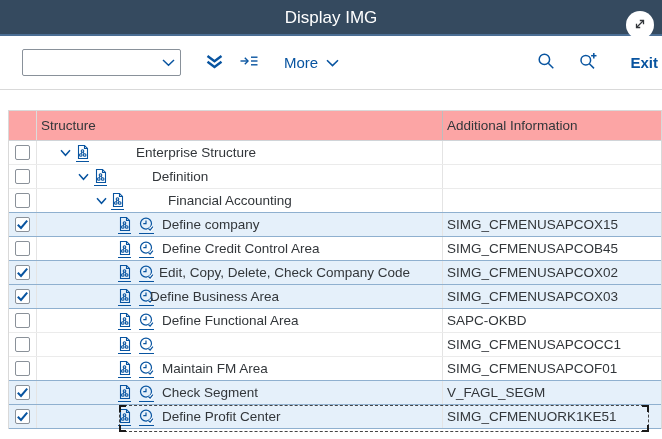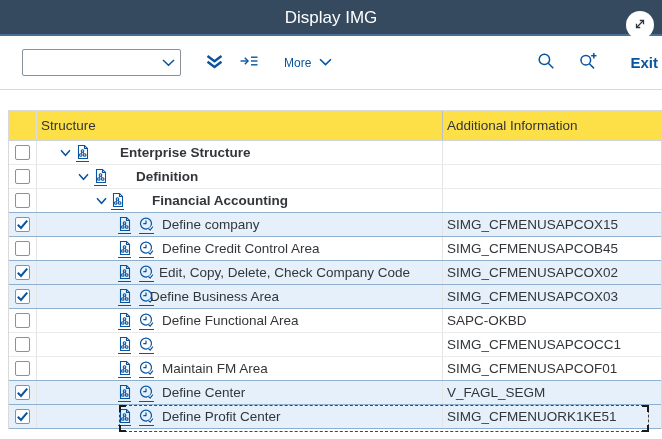--- a/index.html
+++ b/index.html
@@ -19,29 +19,29 @@
   .toolbar { height:54px; display:flex; align-items:center; padding:0 2px 0 22px;
     border-bottom:1px solid #d9d9d9; background:#fff; }
   .combobox { width:159px; height:27px; border:1px solid #89919a; border-radius:2px;
     background:#fff; display:flex; align-items:center; margin-right:16px; }
   .combobox input { flex:1; min-width:0; border:none; outline:none; height:100%;
     padding:0 4px; font-size:14px; font-family:inherit; background:transparent; }
   .combobox .cb-arrow { width:24px; display:flex; justify-content:center; cursor:pointer; }
   .tb-btn { background:none; border:none; cursor:pointer; display:flex;
     align-items:center; justify-content:center; padding:4px 8px; }
   .tb-more { background:none; border:none; cursor:pointer; display:flex;
-    align-items:center; gap:8px; color:#0854a0; font-size:12px;
+    align-items:center; gap:8px; color:#0854a0; font-size:15px;
     font-family:inherit; margin-left:12px; padding:4px 6px; }
   .tb-spacer { flex:1; }
   .tb-exit { background:none; border:none; cursor:pointer; color:#0854a0;
     font-size:15px; font-weight:600; font-family:Liberation Sans, sans-serif; padding:4px 2px 4px 10px; }
 
   
   .tablewrap { margin:20px 0 0 8px; border:1px solid #d9d9d9; border-bottom:none; }
-  .thead { display:flex; height:30px; background:#fde047;
+  .thead { display:flex; height:30px; background:#fca5a5;
     border-bottom:1px solid #d0d4d8; font-size:13.5px; color:#32363a; }
   .thead .hc-cb { width:28px; border-right:1px solid #dcdcdc; }
   .thead .hc-structure { width:406px; line-height:29px; padding-left:4px;
     border-right:1px solid #bdbdbd; }
   .thead .hc-info { flex:1; line-height:29px; padding-left:4px; }
 
   .row { position:relative; display:flex; height:24px; background:#fff;
     border-bottom:1px solid #ebebeb; }
   .row.selected { background:#e5f0fa; border-bottom-color:#8fb0cf;
     box-shadow:0 -1px 0 #8fb0cf; }
@@ -55,21 +55,21 @@
     background:#fff; display:flex; align-items:center; justify-content:center;
     cursor:pointer; }
   .tw { position:absolute; display:block; }
   .tw svg { display:block; }
   .chev { top:8px; cursor:pointer; }
   .icn { top:3px; cursor:pointer; padding-bottom:1px; }
   .icn::after { content:""; position:absolute; left:0; right:1px; bottom:-1px;
     height:1px; background:#0854a0; }
   .lbl { position:absolute; top:0; line-height:23px; font-size:13.5px;
     white-space:nowrap; cursor:pointer; }
-  .lbl.bold { font-weight:700; }
+  .lbl.bold { font-weight:400;margin-left:16px; }
 
   
   .focus-box { position:absolute; left:110px; right:12px; top:0; bottom:-4px;
     border:1px dashed #444; pointer-events:none; }
   .focus-box .c { position:absolute; width:7px; height:7px; border:0 solid #1a1a1a; }
   .focus-box .tl { left:-1px; top:-1px;  border-left-width:2px; border-top-width:2px; }
   .focus-box .tr { right:-1px; top:-1px; border-right-width:2px; border-top-width:2px; }
   .focus-box .bl { left:-1px; bottom:-1px; border-left-width:2px; border-bottom-width:2px; }
   .focus-box .br { right:-1px; bottom:-1px; border-right-width:2px; border-bottom-width:2px; }
 </style>
@@ -453,21 +453,21 @@
             </svg>
           </span>
           <span class="tw icn" style="left:102px">
             <svg width="16" height="16" viewBox="0 0 16 16" fill="none" stroke="#0854a0" stroke-width="1.2">
               <circle cx="7" cy="7.6" r="5.5"></circle>
               <path d="M7 4.4v3.2H4.3"></path>
               <path d="M9.4 12.5l1.7 1.7 2.8-3.6" stroke="#ffffff" stroke-width="3.4"></path>
               <path d="M9.4 12.5l1.7 1.7 2.8-3.6"></path>
             </svg>
           </span>
-          <span class="lbl" style="left:125px">Define Center</span>
+          <span class="lbl" style="left:125px">Check Segment</span>
         </div>
         <div class="cell-info">V_FAGL_SEGM</div>
       </div>
       <div class="row selected">
         <div class="cell-cb">
           <span class="checkbox checked">
             <svg width="13" height="13" viewBox="0 0 13 13" fill="none" stroke="#0854a0" stroke-width="2">
               <path d="M1.8 6.8l3.2 3.2L11.2 2.6"></path>
             </svg>
           </span>

